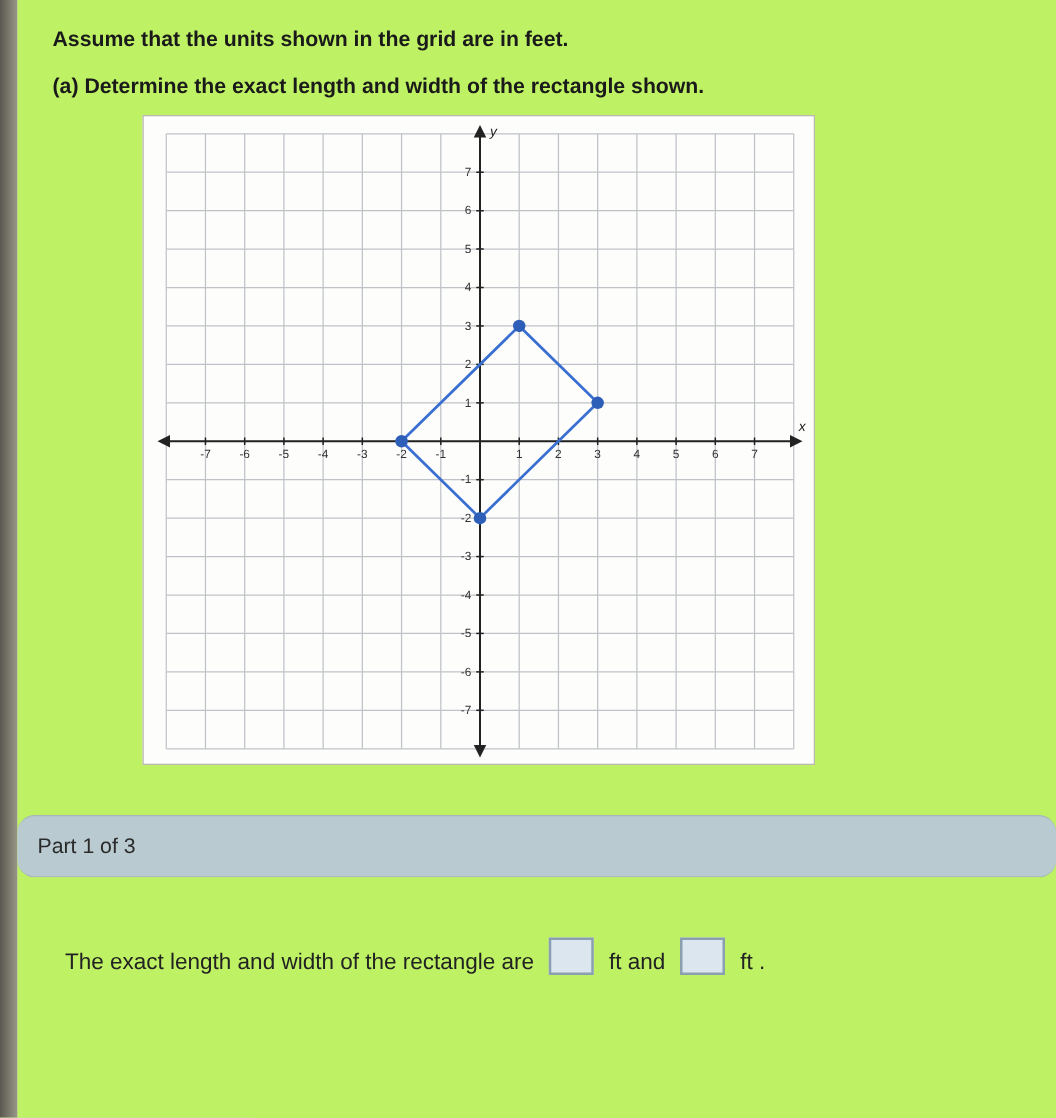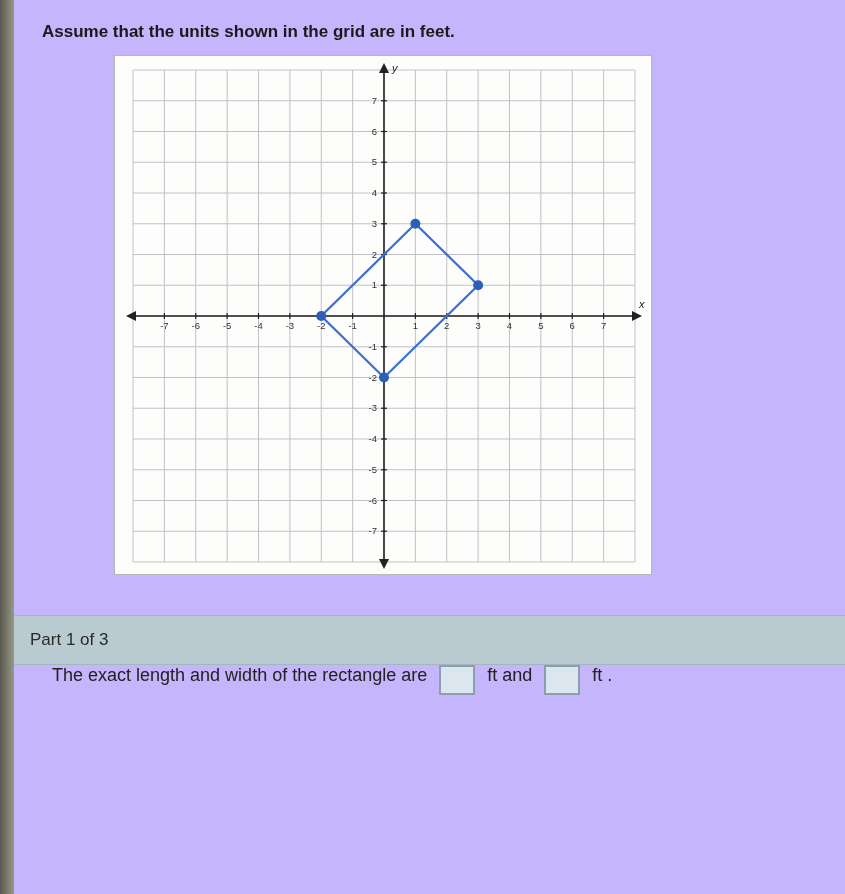--- a/index.html
+++ b/index.html
@@ -13,21 +13,21 @@
     }
     .left-edge {
       position: absolute;
       left: 0; top: 0;
       width: 14px; height: 100%;
       background: linear-gradient(to right, #5a5850, #989888);
     }
     .content-area {
       position: absolute;
       left: 14px; right: 0; top: 0; bottom: 0;
-      background: #c4b5fd;
+      background: #bef264;
       padding: 18px 24px 2px 28px;
     }
     .problem-text {
       font-size: 17px;
       font-weight: 600;
       color: #1a1a1a;
       line-height: 1.6;
     }
     .problem-text p {
       margin-bottom: 10px;
@@ -47,27 +47,29 @@
     .part-banner {
       background: #b9cad0;
       color: #2a2a2a;
       font-size: 17px;
       font-weight: 400;
       padding: 14px 16px;
       margin-left: -28px;
       margin-right: -24px;
       border-top: 1px solid #a6b6bc;
       border-bottom: 1px solid #a6b6bc;
+      border-radius: 14px;
     }
     .answer-row {
+      margin-top: 48px;
       padding: 0 10px;
       font-size: 18px;
       color: #222;
       display: flex;
-      align-items: flex-start;
+      align-items: flex-end;
       gap: 12px;
       flex-wrap: wrap;
     }
     .answer-box {
       display: inline-block;
       width: 36px;
       height: 30px;
       border: 2px solid #8aa0b0;
       background: #dbe6ee;
       vertical-align: middle;
@@ -76,20 +78,21 @@
       line-height: 28px;
     }
   </style>
 </head>
 <body>
 
 <div class="left-edge"></div>
 <div class="content-area">
   <div class="problem-text">
     <p>Assume that the units shown in the grid are in feet.</p>
+    <p>(a) Determine the exact length and width of the rectangle shown.</p>
   </div>
 
   <div class="graph-container">
     <div class="graph-box">
       <svg id="grid-svg" width="538" height="520" viewBox="0 0 538 520">
           <line x1="18" y1="506" x2="18" y2="14" stroke="#bfc3c7" stroke-width="1"></line>
           <line x1="49.375" y1="506" x2="49.375" y2="14" stroke="#bfc3c7" stroke-width="1"></line>
           <line x1="80.75" y1="506" x2="80.75" y2="14" stroke="#bfc3c7" stroke-width="1"></line>
           <line x1="112.125" y1="506" x2="112.125" y2="14" stroke="#bfc3c7" stroke-width="1"></line>
           <line x1="143.5" y1="506" x2="143.5" y2="14" stroke="#bfc3c7" stroke-width="1"></line>

